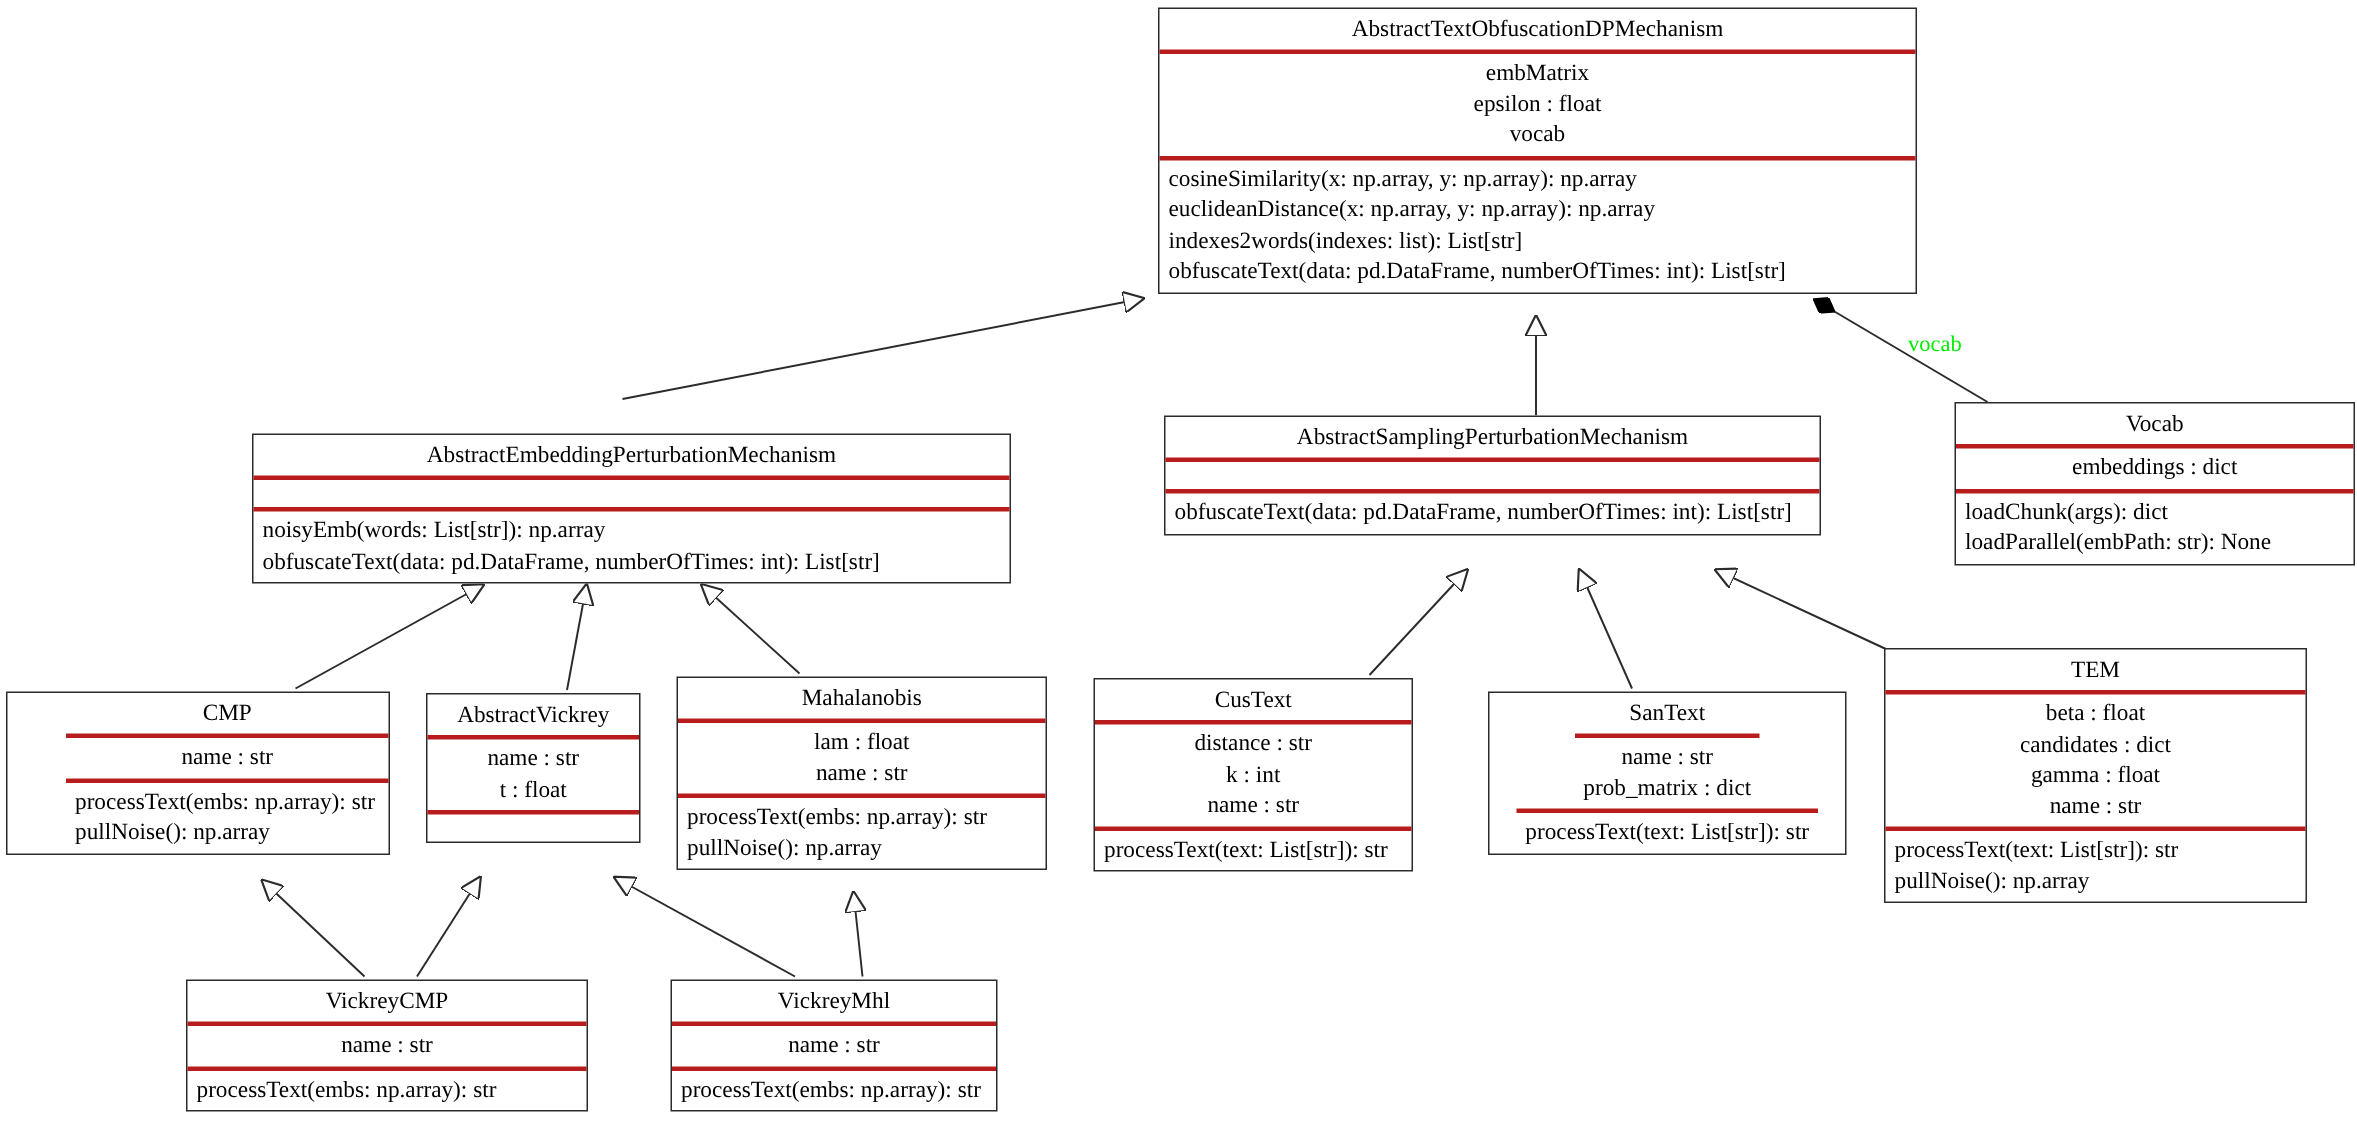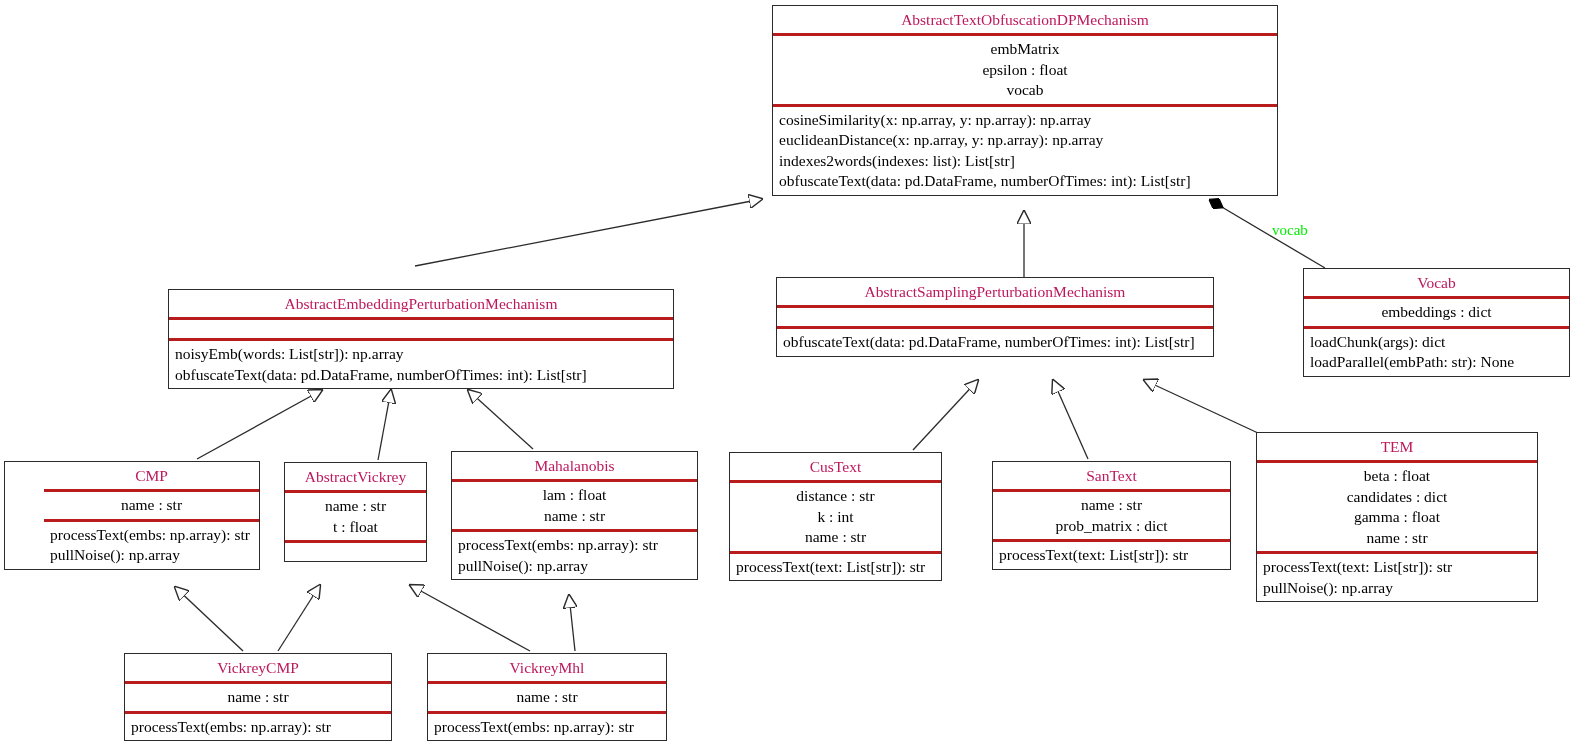--- a/index.html
+++ b/index.html
@@ -35,21 +35,21 @@
     box-sizing: border-box;
     padding: 3px 6px;
   }
   .uml-compartment + .uml-compartment {
     border-top: 3px solid #b91c1c;
   }
   .cmp-name {
     text-align: center;
     font-size: 15.5px;
     line-height: 21px;
-    color: #be185d;
+    color: #000000;
     white-space: nowrap;
   }
   .cmp-attrs {
     text-align: center;
     font-size: 15.5px;
     line-height: 20.5px;
     color: #000000;
     white-space: nowrap;
   }
   .cmp-attrs.empty-compartment {
@@ -193,21 +193,21 @@
     <div class="uml-compartment cmp-attrs">
         <span class="line-row">distance : str</span>
         <span class="line-row">k : int</span>
         <span class="line-row">name : str</span>
       </div>
     <div class="uml-compartment cmp-methods">
         <span class="line-row">processText(text: List[str]): str</span>
       </div>
   </div>
 
-  <div class="uml-class" style="left:992px; top:461px; width:239px;">
+  <div class="uml-class" style="left:992px; top:461px; width:239px;align-items:center;">
     <div class="uml-compartment cmp-name">SanText</div>
     <div class="uml-compartment cmp-attrs">
         <span class="line-row">name : str</span>
         <span class="line-row">prob_matrix : dict</span>
       </div>
     <div class="uml-compartment cmp-methods">
         <span class="line-row">processText(text: List[str]): str</span>
       </div>
   </div>
 
@@ -228,21 +228,21 @@
   <div class="uml-class" style="left:124px; top:653px; width:268px;">
     <div class="uml-compartment cmp-name">VickreyCMP</div>
     <div class="uml-compartment cmp-attrs">
         <span class="line-row">name : str</span>
       </div>
     <div class="uml-compartment cmp-methods">
         <span class="line-row">processText(embs: np.array): str</span>
       </div>
   </div>
 
-  <div class="uml-class" style="left:427px; top:653px; width:240px;">
+  <div class="uml-class" style="left:447px; top:653px; width:218px;">
     <div class="uml-compartment cmp-name">VickreyMhl</div>
     <div class="uml-compartment cmp-attrs">
         <span class="line-row">name : str</span>
       </div>
     <div class="uml-compartment cmp-methods">
         <span class="line-row">processText(embs: np.array): str</span>
       </div>
   </div>
 
 </div>

